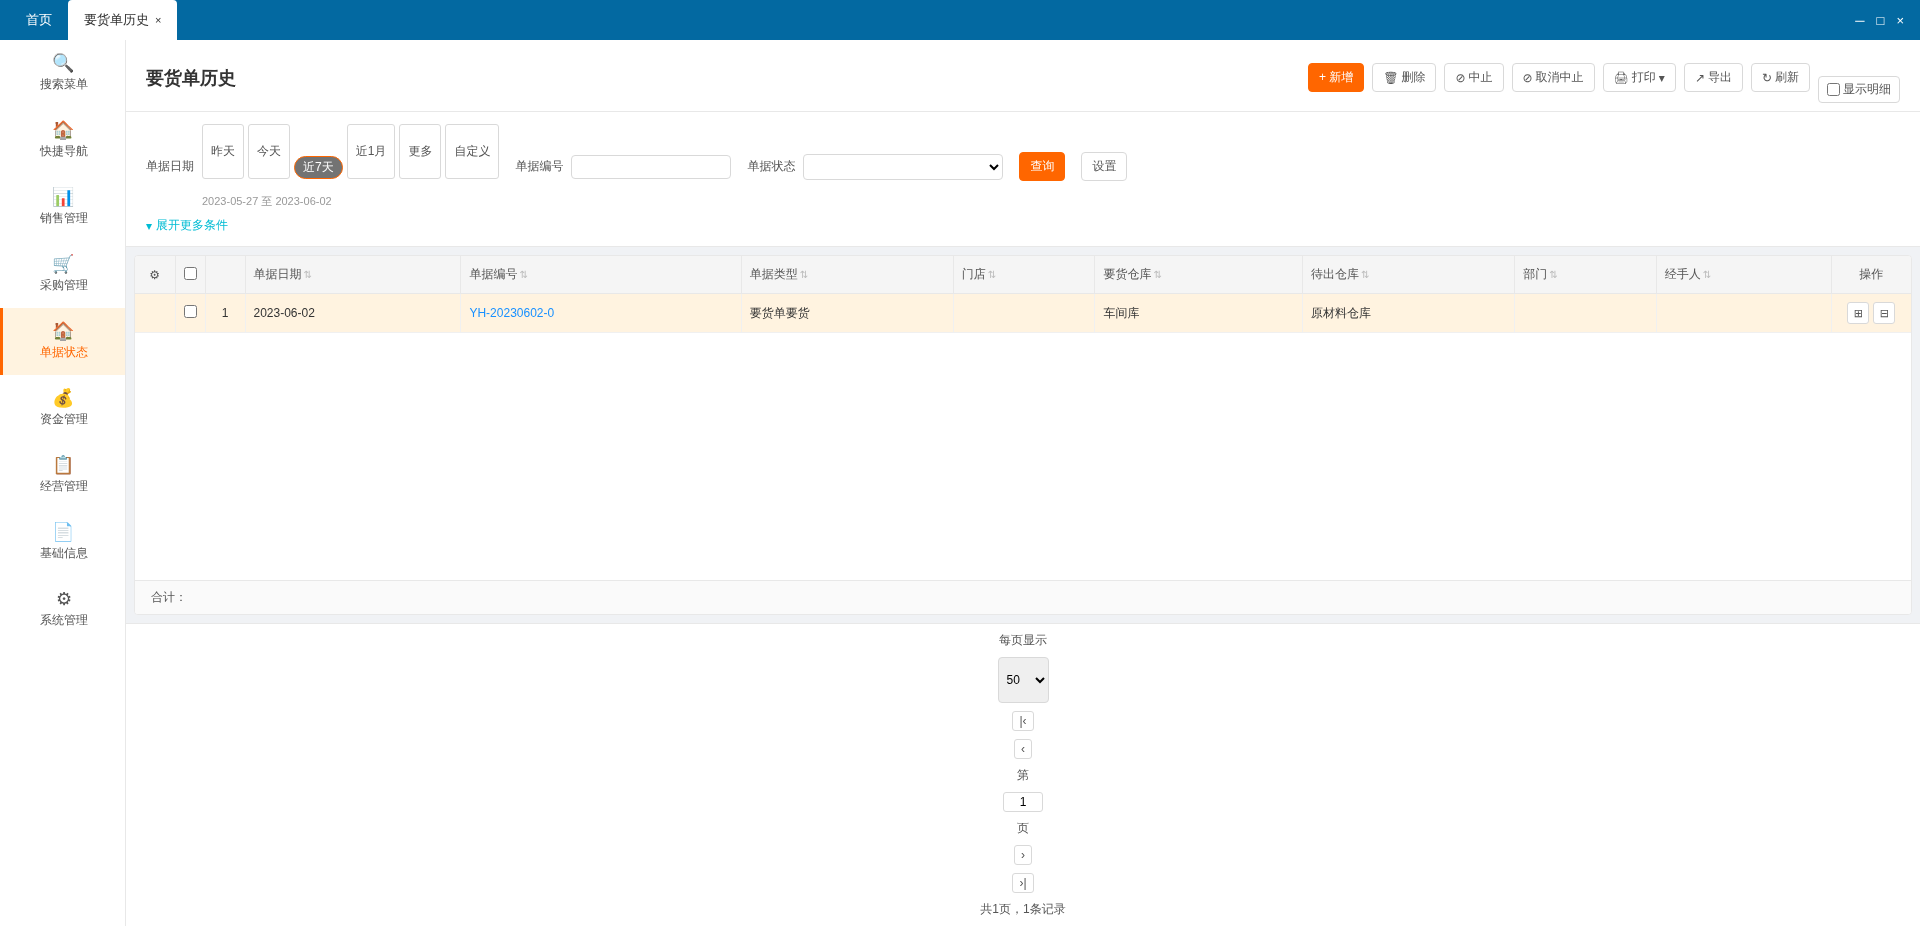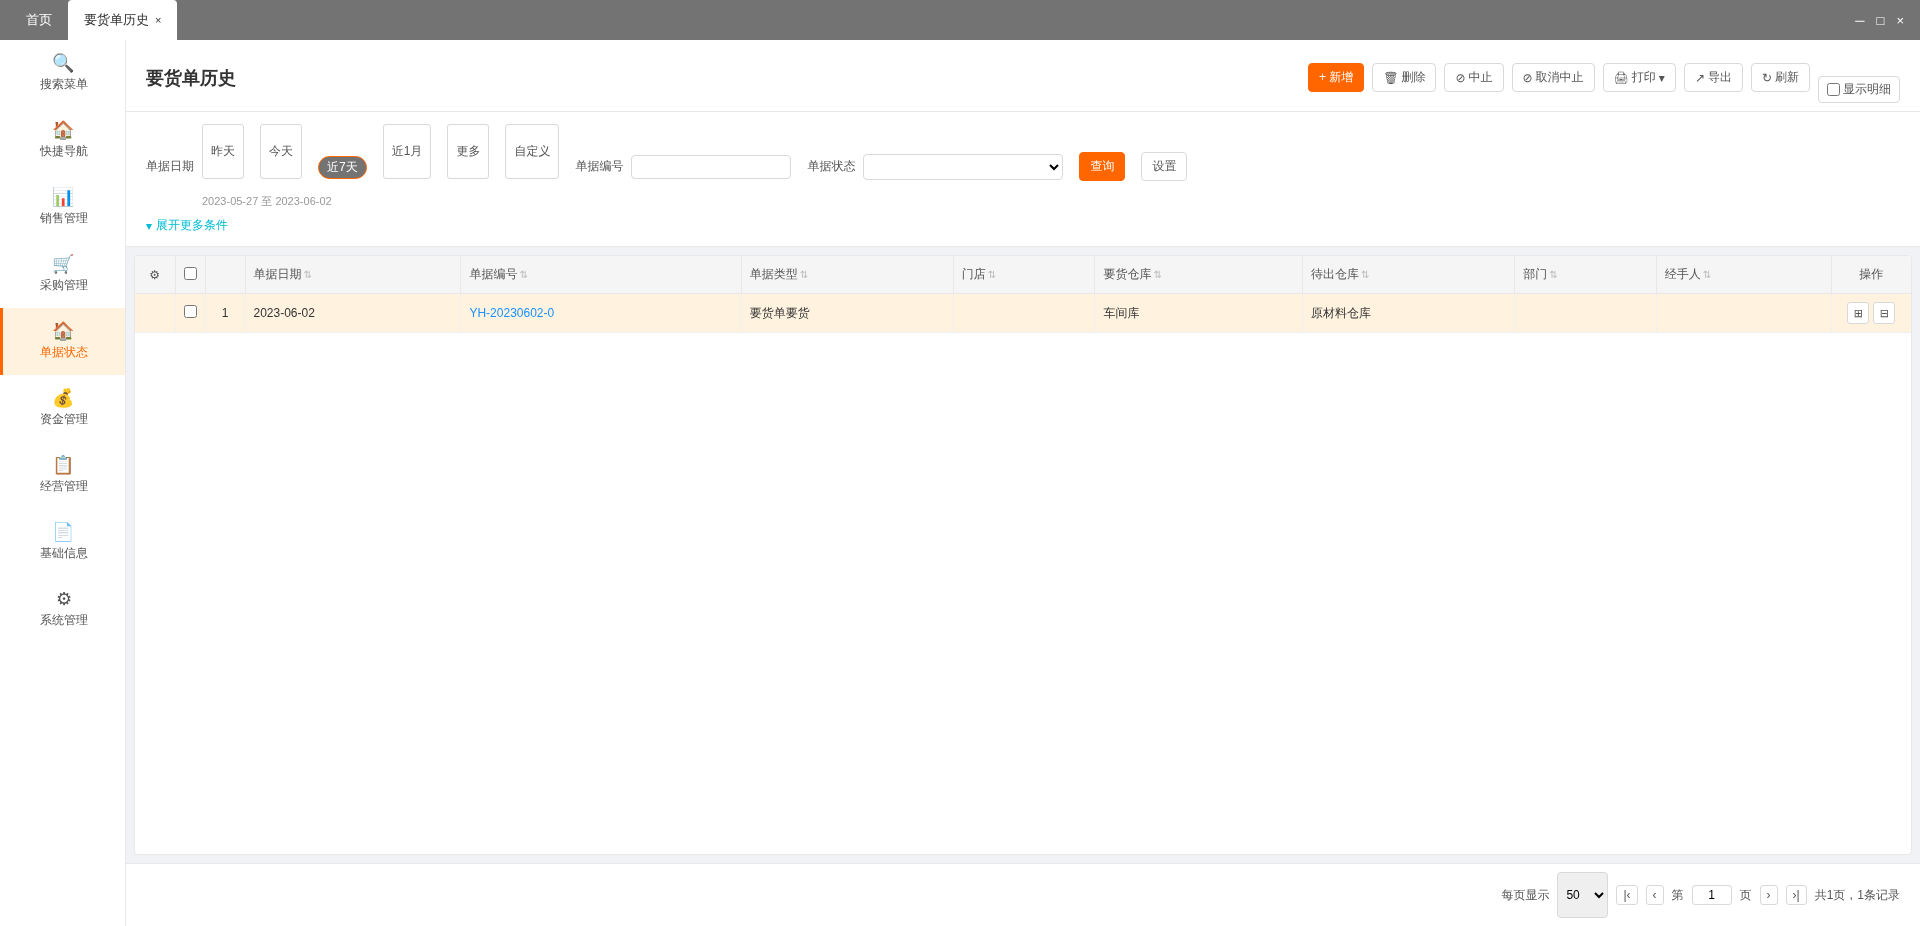--- a/index.html
+++ b/index.html
@@ -1,21 +1,21 @@
 <!DOCTYPE html>
 <html><head>
   <meta charset="utf-8">
   <style>
     * { box-sizing: border-box; margin: 0; padding: 0; }
     body { font-family: 'Microsoft YaHei', Arial, sans-serif; font-size: 13px; background: #f0f2f5; display: flex; flex-direction: column; height: 926px; overflow: hidden; }
 
     
     .top-bar {
       height: 40px;
-      background: #737373;
+      background: #0369a1;
       display: flex;
       align-items: center;
       padding: 0 0 0 10px;
       color: white;
       flex-shrink: 0;
     }
     .top-bar-tabs {
       display: flex;
       align-items: center;
       height: 100%;
@@ -155,21 +155,21 @@
       align-items: center;
       gap: 8px;
     }
     .filter-label {
       font-size: 12px;
       color: #555;
       white-space: nowrap;
     }
     .filter-date-btns {
       display: flex;
-      gap: 16px;
+      gap: 4px;
     }
     .date-btn {
       padding: 2px 8px;
       border: 1px solid #d9d9d9;
       border-radius: 3px;
       cursor: pointer;
       font-size: 12px;
       background: white;
       color: #555;
     }
@@ -293,20 +293,21 @@
       background: white;
       border-top: 1px solid #e8e8e8;
       padding: 8px 20px;
       display: flex;
       align-items: center;
       justify-content: flex-end;
       gap: 8px;
       font-size: 12px;
       color: #555;
       flex-shrink: 0;
+      flex-direction: column;
     }
     .pagination-bar .page-size-select {
       border: 1px solid #d9d9d9;
       border-radius: 4px;
       padding: 14px 4px;
       font-size: 12px;
     }
     .page-nav-btn {
       padding: 2px 6px;
       border: 1px solid #d9d9d9;
@@ -580,20 +581,23 @@
                 <div class="action-icons">
                   <button class="action-icon-btn" title="编辑">⊞</button>
                   <button class="action-icon-btn" title="更多">⊟</button>
                 </div>
               </td>
             </tr>
           </tbody>
         </table>
       </div>
 
+      <div class="table-footer">
+        <span>合计：</span>
+      </div>
     </div>
 
     <div class="pagination-bar">
       <span>每页显示</span>
       <select class="page-size-select">
         <option value="10">10</option>
         <option value="20">20</option>
         <option value="50" selected="">50</option>
         <option value="100">100</option>
       </select>

